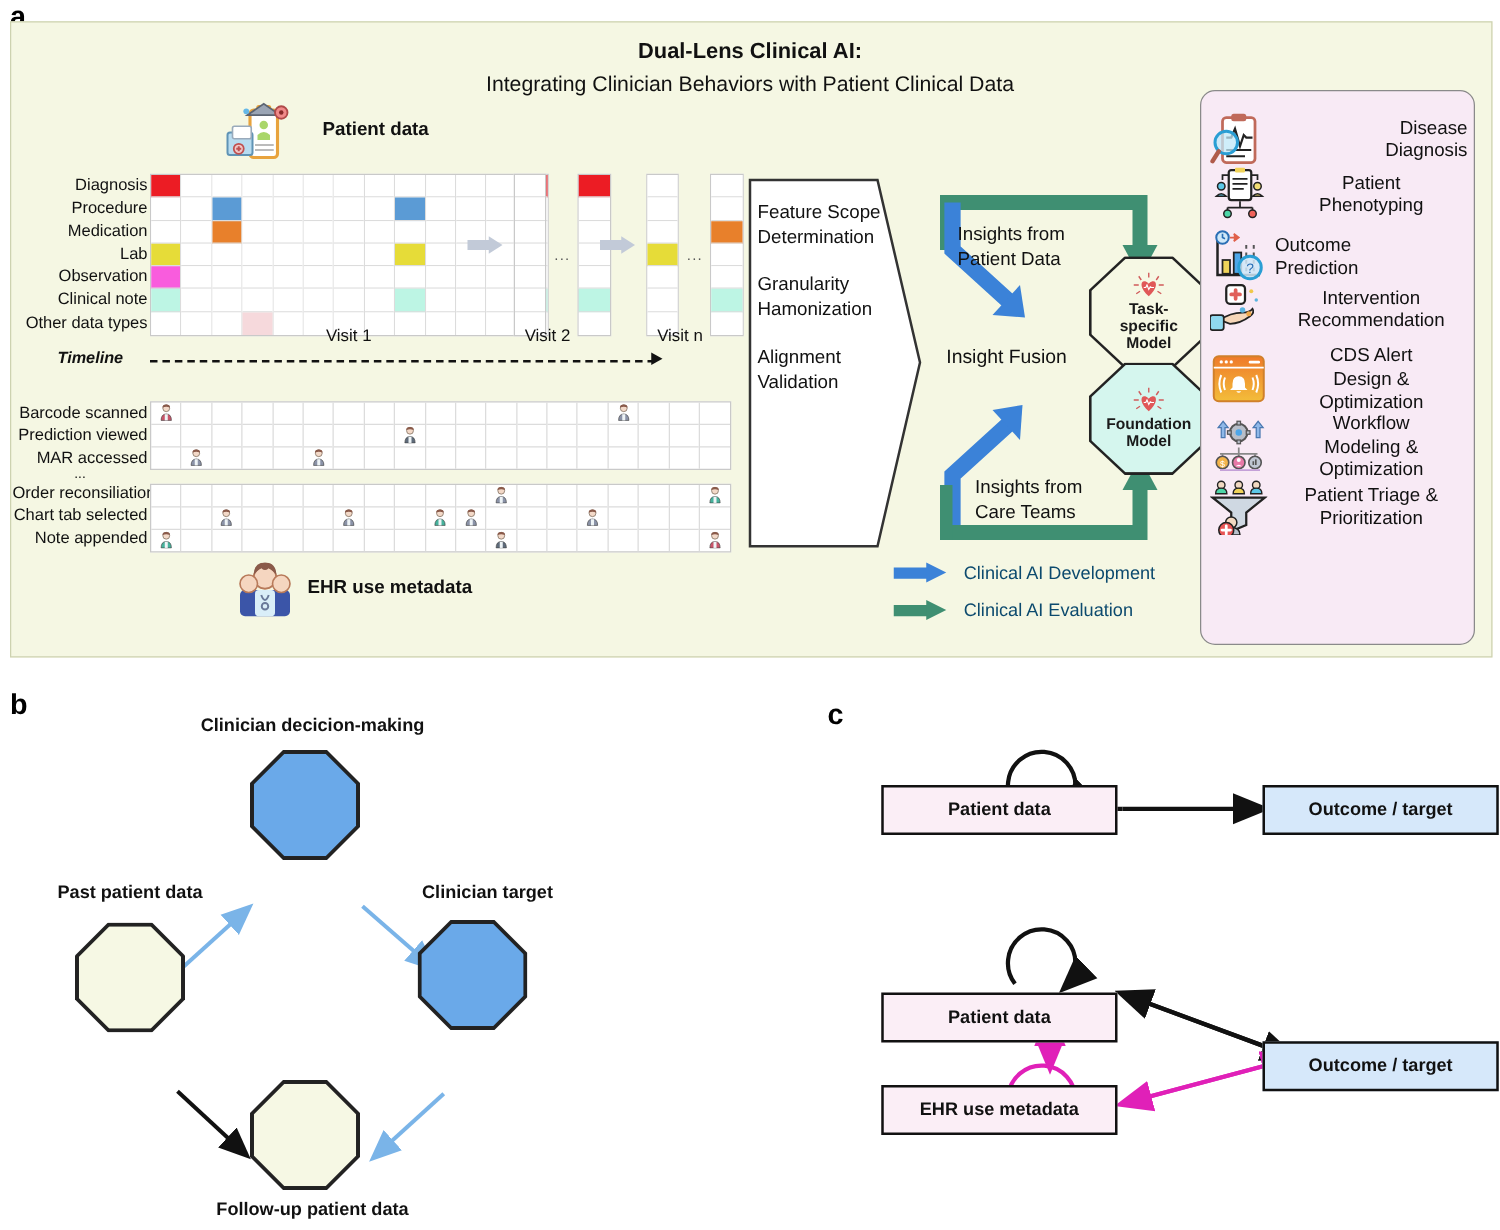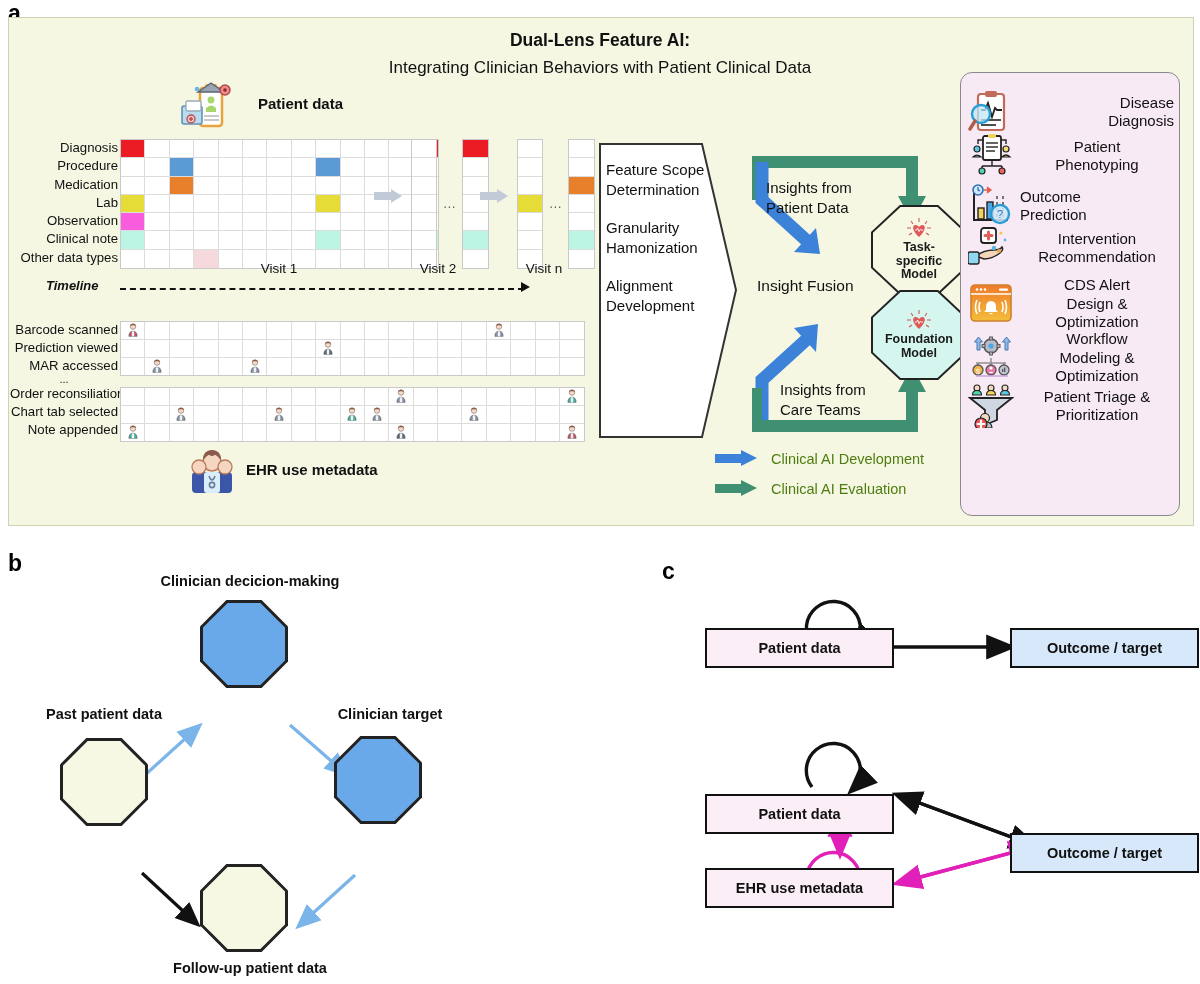--- a/index.html
+++ b/index.html
@@ -126,21 +126,21 @@
     display:flex;flex-direction:column;align-items:center;justify-content:center;
     text-align:center;
   }
 
   
   .legend-row{position:absolute;display:flex;align-items:center;}
   .legend-arrow{width:42px;height:17px;position:relative;margin-right:14px;}
   .legend-arrow .s{position:absolute;left:0;top:4px;width:28px;height:9px;}
   .legend-arrow .h{position:absolute;left:26px;top:0;width:0;height:0;
     border-top:8.5px solid transparent;border-bottom:8.5px solid transparent;border-left:16px solid;}
-  .legend-text{font-size:14.5px;color:#4d7c0f;}
+  .legend-text{font-size:14.5px;color:#0c4a6e;}
 
   
   #apps-panel{
     left:960px;top:72px;width:218px;height:442px;
     background:#f8eaf5;border:1.5px solid #8a8a8a;border-radius:12px;
   }
   .app-row{
     position:absolute;display:flex;align-items:center;
   }
   .app-icon{width:46px;height:44px;flex:0 0 46px;margin-right:6px;}
@@ -165,21 +165,21 @@
     display:flex;align-items:center;justify-content:center;
     font-size:14.5px;font-weight:bold;color:#111;
   }
 </style>
 </head>
 <body>
 
 <div class="abs panel-letter" style="left:8px;top:0px;">a</div>
 <div class="abs" id="panel-a-box"></div>
 
-<div class="abs" id="panel-a-title">Dual-Lens Feature AI:</div>
+<div class="abs" id="panel-a-title">Dual-Lens Clinical AI:</div>
 <div class="abs" id="panel-a-subtitle">Integrating Clinician Behaviors with Patient Clinical Data</div>
 
 <div class="abs" id="patient-data-icon">
   <svg viewBox="0 0 56 52" width="56" height="52">
     <rect x="22" y="10" width="22" height="38" rx="3" fill="#fff" stroke="#e8a33d" stroke-width="2.5"></rect>
     <rect x="27" y="6" width="12" height="7" rx="2" fill="#e8a33d"></rect>
     <circle cx="33" cy="22" r="3.4" fill="#a9d66a"></circle>
     <path d="M28 30 q5 -5 10 0 v4 h-10 z" fill="#a9d66a"></path>
     <line x1="26" y1="38" x2="41" y2="38" stroke="#bbb" stroke-width="1.6"></line>
     <line x1="26" y1="42" x2="41" y2="42" stroke="#bbb" stroke-width="1.6"></line>
@@ -743,21 +743,21 @@
     <div class="funnel-item">
       <div>Feature Scope</div>
       <div>Determination</div>
     </div>
     <div class="funnel-item">
       <div>Granularity</div>
       <div>Hamonization</div>
     </div>
     <div class="funnel-item">
       <div>Alignment</div>
-      <div>Development</div>
+      <div>Validation</div>
     </div>
   </div>
 
 <div class="abs" id="insight-fusion">Insight Fusion</div>
 
 <div class="abs" style="left:752px;top:150px;">
   <svg width="190" height="80" viewBox="0 0 190 80">
     <path d="M4,12 L160,12 L160,48" fill="none" stroke="#3f8f72" stroke-width="12"></path>
     <polygon points="146,46 174,46 160,72" fill="#3f8f72"></polygon>
     <rect x="0" y="6" width="10" height="44" fill="#3f8f72"></rect>

